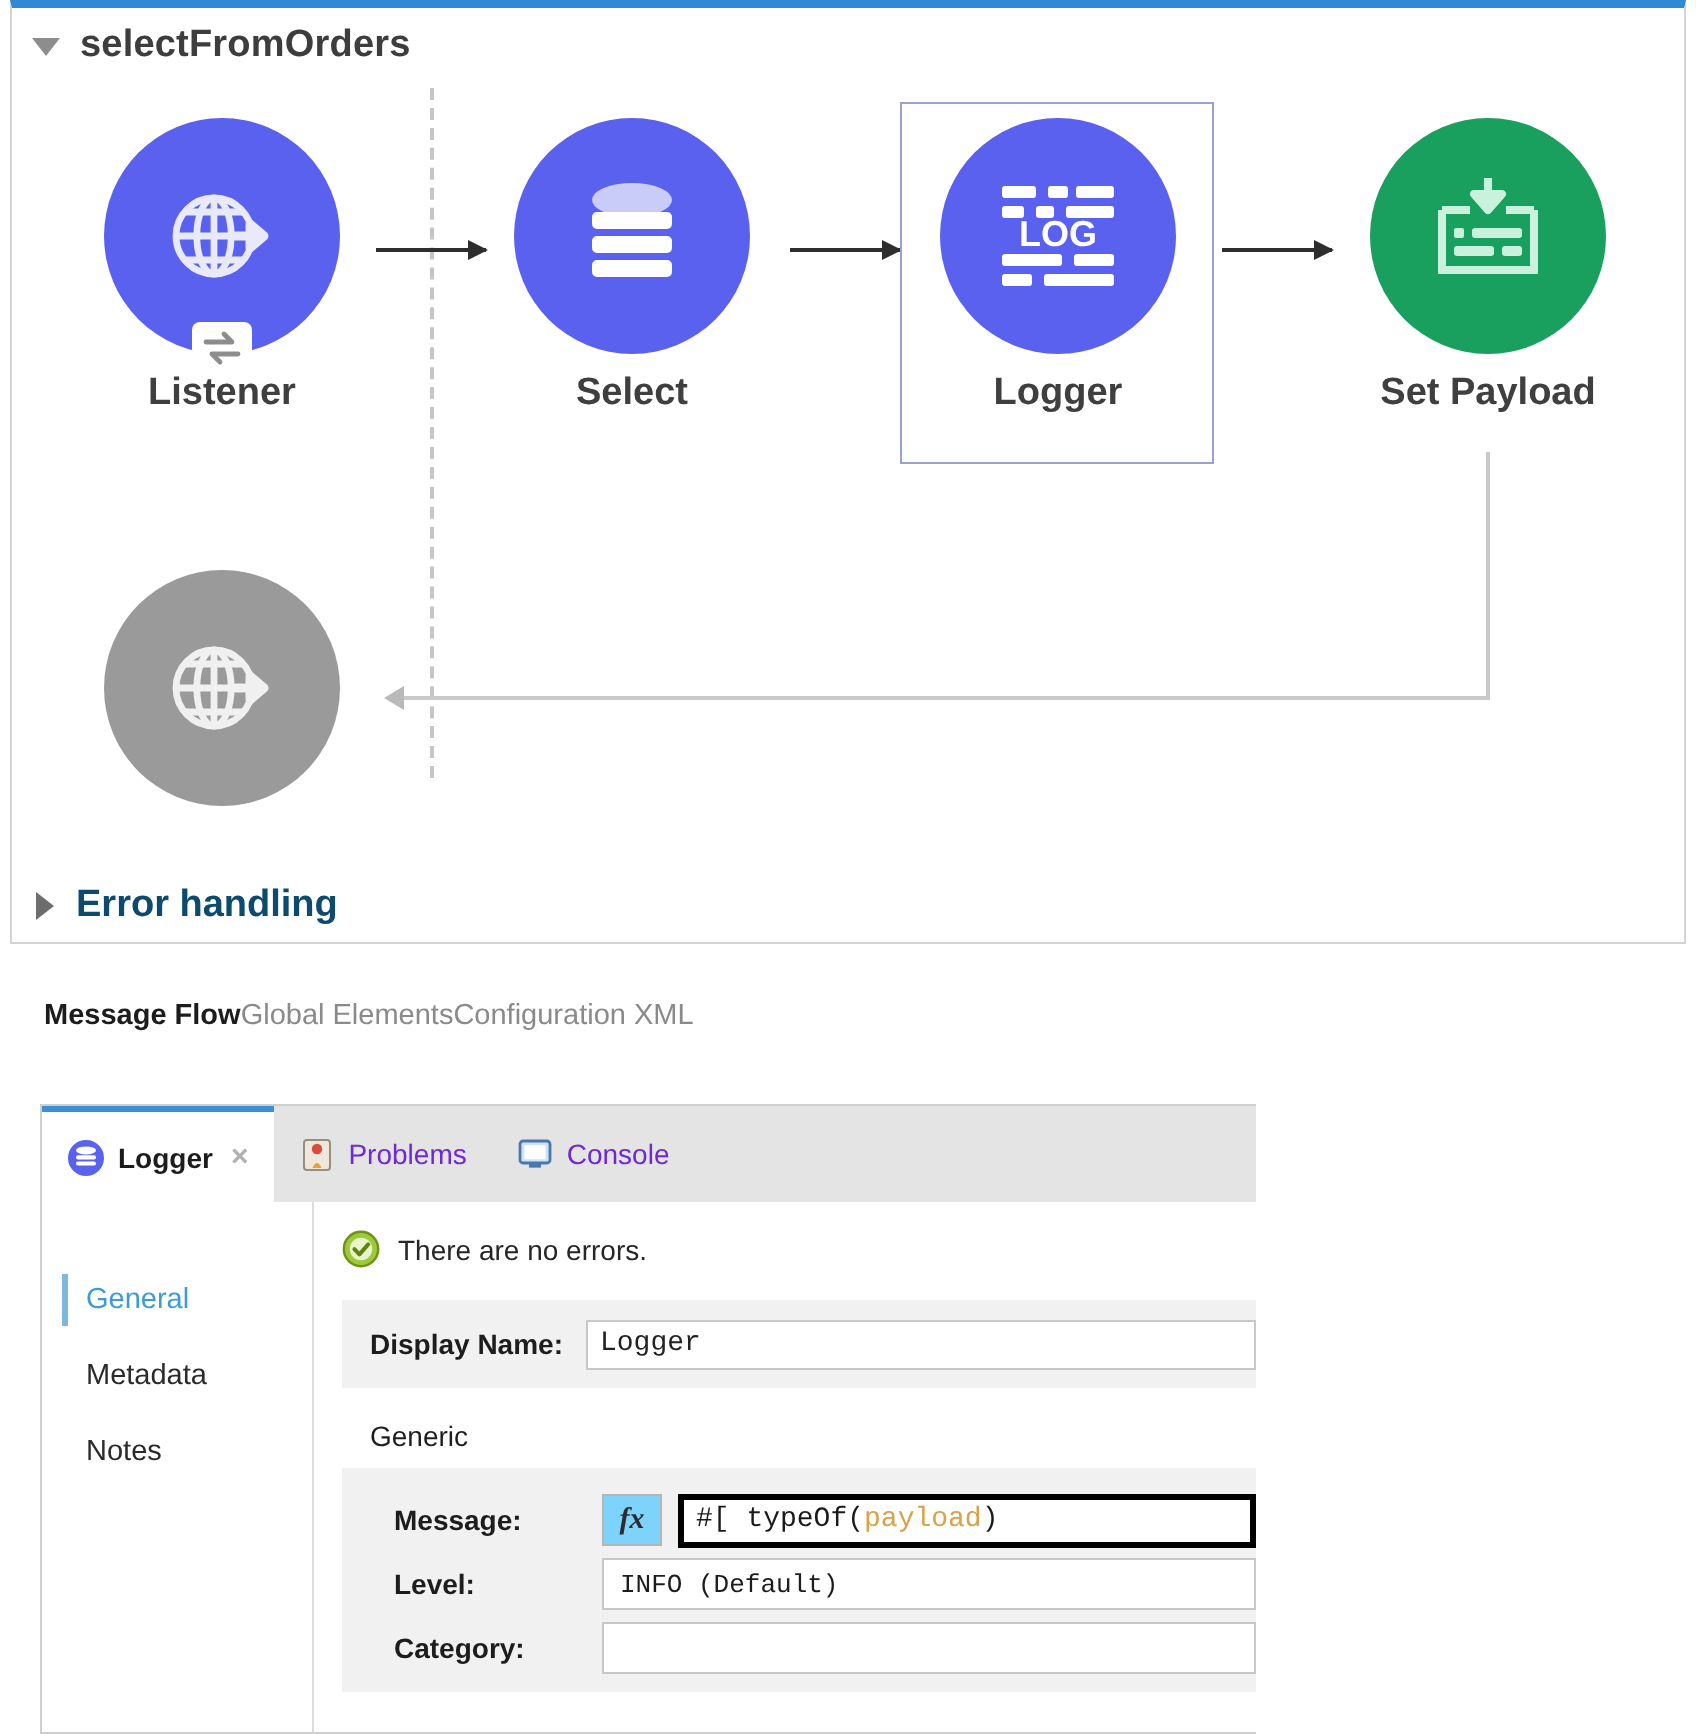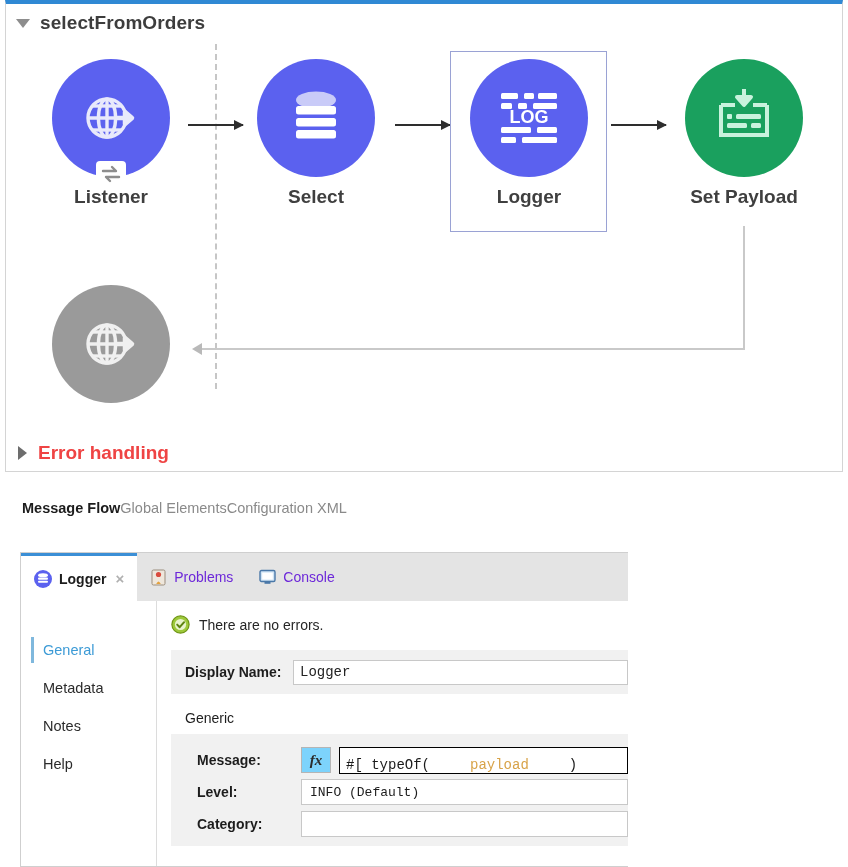--- a/index.html
+++ b/index.html
@@ -78,21 +78,21 @@
     position: absolute; width: 0; height: 0;
     border-top: 6px solid transparent;
     border-bottom: 6px solid transparent;
     border-right: 10px solid #b9b9b9;
   }
 
   .error-handling {
     position: absolute; left: 12px; top: 438px;
     display: flex; align-items: center; gap: 11px;
   }
-  .eh-label { font-size: 19px; font-weight: 600; color: #ef4444; }
+  .eh-label { font-size: 19px; font-weight: 600; color: #0c4a6e; }
 
   
   .ex-badge {
     position: absolute; left: 50%; bottom: -10px; transform: translateX(-50%);
     width: 30px; height: 26px; background: #fff; border-radius: 4px;
     display: flex; align-items: center; justify-content: center;
   }
 
   
   .editor-tabs {
@@ -163,25 +163,24 @@
   .grow { display: flex; align-items: center; height: 32px; padding-left: 26px; gap: 8px; }
   .grow .field-label { width: 96px; }
   .fx-btn {
     width: 30px; height: 26px; background: #7dd3fc; border: 1px solid #b5b5b5;
     display: flex; align-items: center; justify-content: center;
     font-family: "Liberation Serif", serif; font-style: italic;
     font-weight: 700; font-size: 15px; color: #2b2b2b;
     flex: 0 0 30px;
   }
   .expr {
-    flex: 1; height: 27px; background: #fff; border: 1px solid #000000;
-    display: flex; align-items: flex-end; padding: 0 6px;
+    flex: 1; height: 27px; background: #fff; border: 3px solid #000000;
+    display: flex; align-items: center; padding: 0 6px;
     font-family: "Liberation Mono", monospace; font-size: 14px; color: #1a1a1a;
     white-space: pre;
-    gap: 40px;
   }
   .expr .var { color: #d8a349; }
   .sel-input {
     flex: 1; height: 26px; background: #fff; border: 1px solid #c8c8c8;
     display: flex; align-items: center; padding: 0 8px;
     font-size: 13px; color: #1c1c1c;
     font-family: "Liberation Mono", monospace;
   }
   .empty-input {
     flex: 1; height: 26px; background: #fff; border: 1px solid #c8c8c8;
@@ -344,21 +343,20 @@
         <span>Console</span>
       </div>
     </div>
 
     <div class="panel-body">
 
       <div class="prop-side">
         <div class="pside-item active">General</div>
         <div class="pside-item">Metadata</div>
         <div class="pside-item">Notes</div>
-        <div class="pside-item">Help</div>
       </div>
 
       <div class="prop-main">
 
         <div class="status-row">
           <svg width="19" height="19" viewBox="0 0 19 19">
             <circle cx="9.5" cy="9.5" r="8.6" fill="#9dc93a" stroke="#6e9413" stroke-width="1.2"></circle>
             <circle cx="9.5" cy="9.5" r="5.6" fill="#e9f4cd"></circle>
             <path d="M6.2 9.6 l2.5 2.6 4.4 -5" fill="none" stroke="#5d8410" stroke-width="2" stroke-linecap="round" stroke-linejoin="round"></path>
           </svg>

